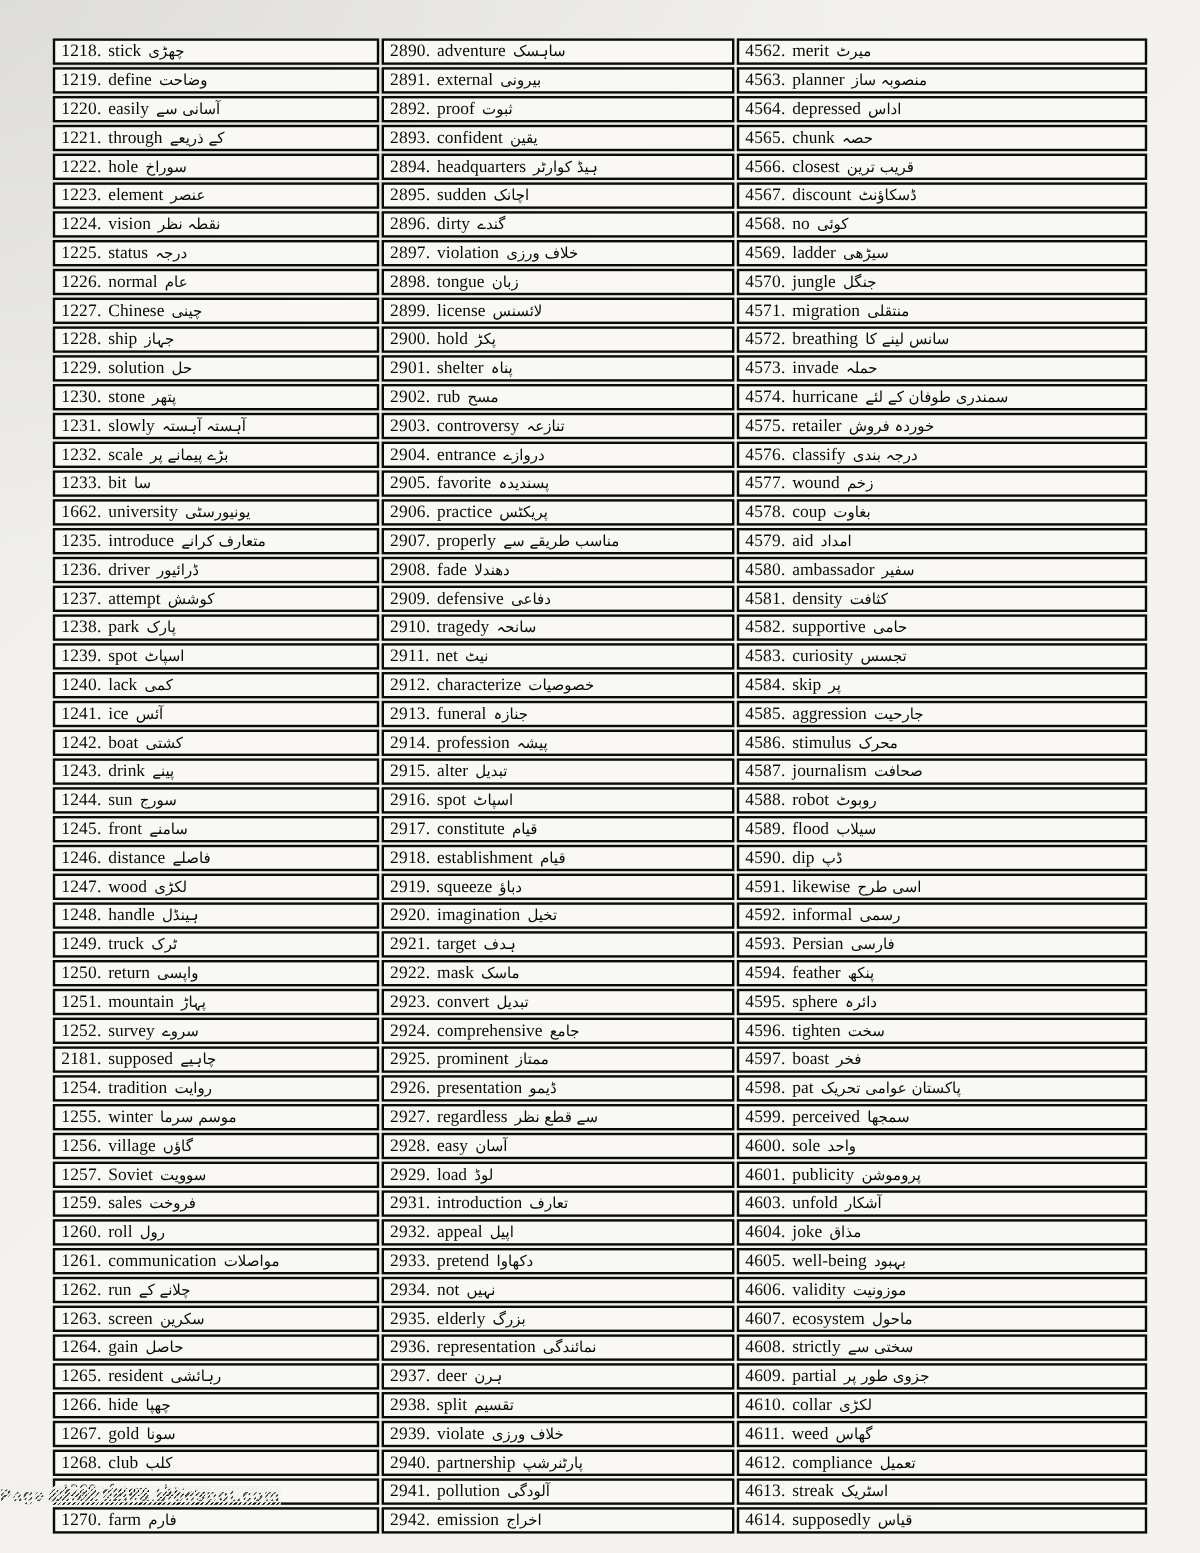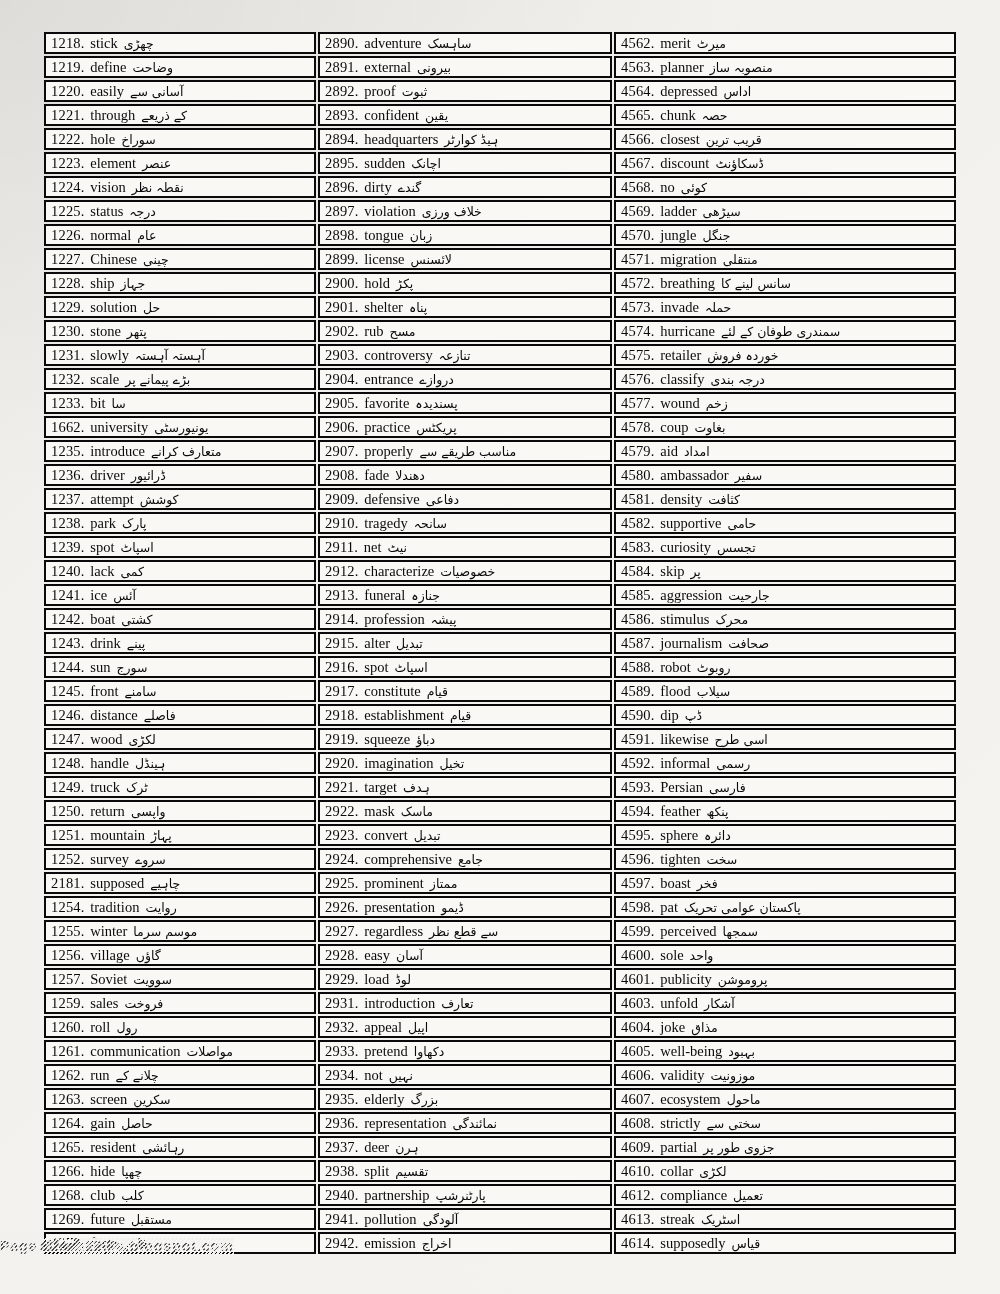--- a/index.html
+++ b/index.html
@@ -309,20 +309,25 @@
           <td><span class="num">1265.</span><span class="en"> resident</span><span class="ur">رہائشی</span></td>
           <td><span class="num">2937.</span><span class="en"> deer</span><span class="ur">ہرن</span></td>
           <td><span class="num">4609.</span><span class="en"> partial</span><span class="ur">جزوی طور پر</span></td>
         </tr>
         <tr>
           <td><span class="num">1266.</span><span class="en"> hide</span><span class="ur">چھپا</span></td>
           <td><span class="num">2938.</span><span class="en"> split</span><span class="ur">تقسیم</span></td>
           <td><span class="num">4610.</span><span class="en"> collar</span><span class="ur">لکڑی</span></td>
         </tr>
         <tr>
+          <td><span class="num">1267.</span><span class="en"> gold</span><span class="ur">سونا</span></td>
+          <td><span class="num">2939.</span><span class="en"> violate</span><span class="ur">خلاف ورزی</span></td>
+          <td><span class="num">4611.</span><span class="en"> weed</span><span class="ur">گھاس</span></td>
+        </tr>
+        <tr>
           <td><span class="num">1268.</span><span class="en"> club</span><span class="ur">کلب</span></td>
           <td><span class="num">2940.</span><span class="en"> partnership</span><span class="ur">پارٹنرشپ</span></td>
           <td><span class="num">4612.</span><span class="en"> compliance</span><span class="ur">تعمیل</span></td>
         </tr>
         <tr>
           <td><span class="num">1269.</span><span class="en"> future</span><span class="ur">مستقبل</span></td>
           <td><span class="num">2941.</span><span class="en"> pollution</span><span class="ur">آلودگی</span></td>
           <td><span class="num">4613.</span><span class="en"> streak</span><span class="ur">اسٹریک</span></td>
         </tr>
         <tr>

